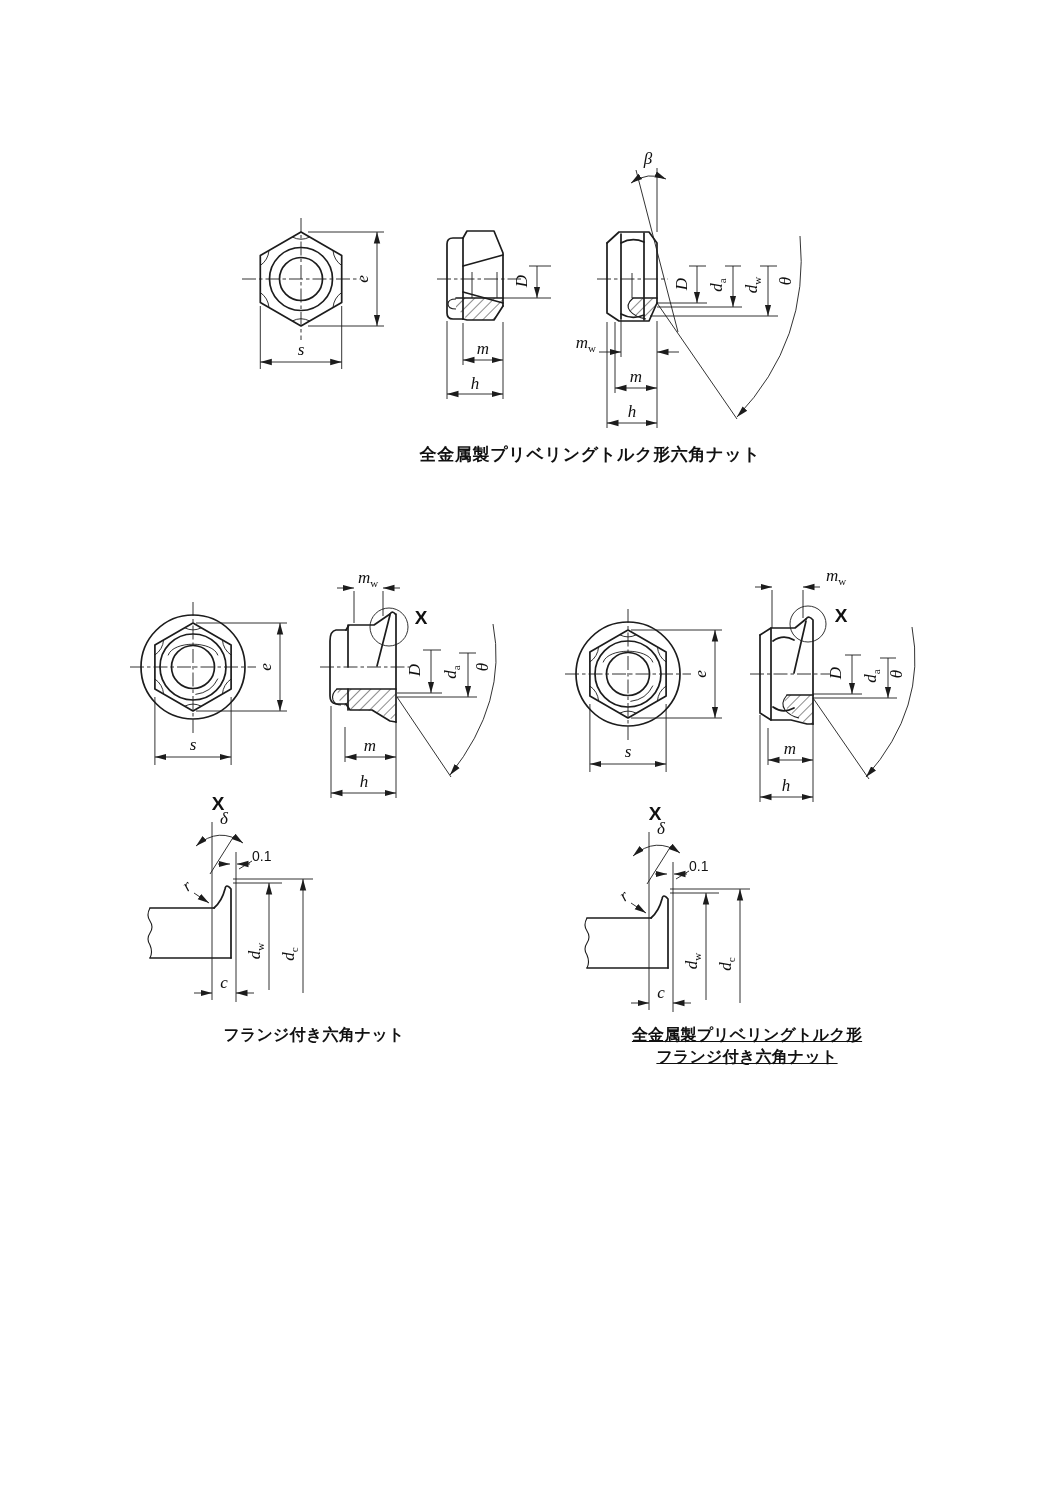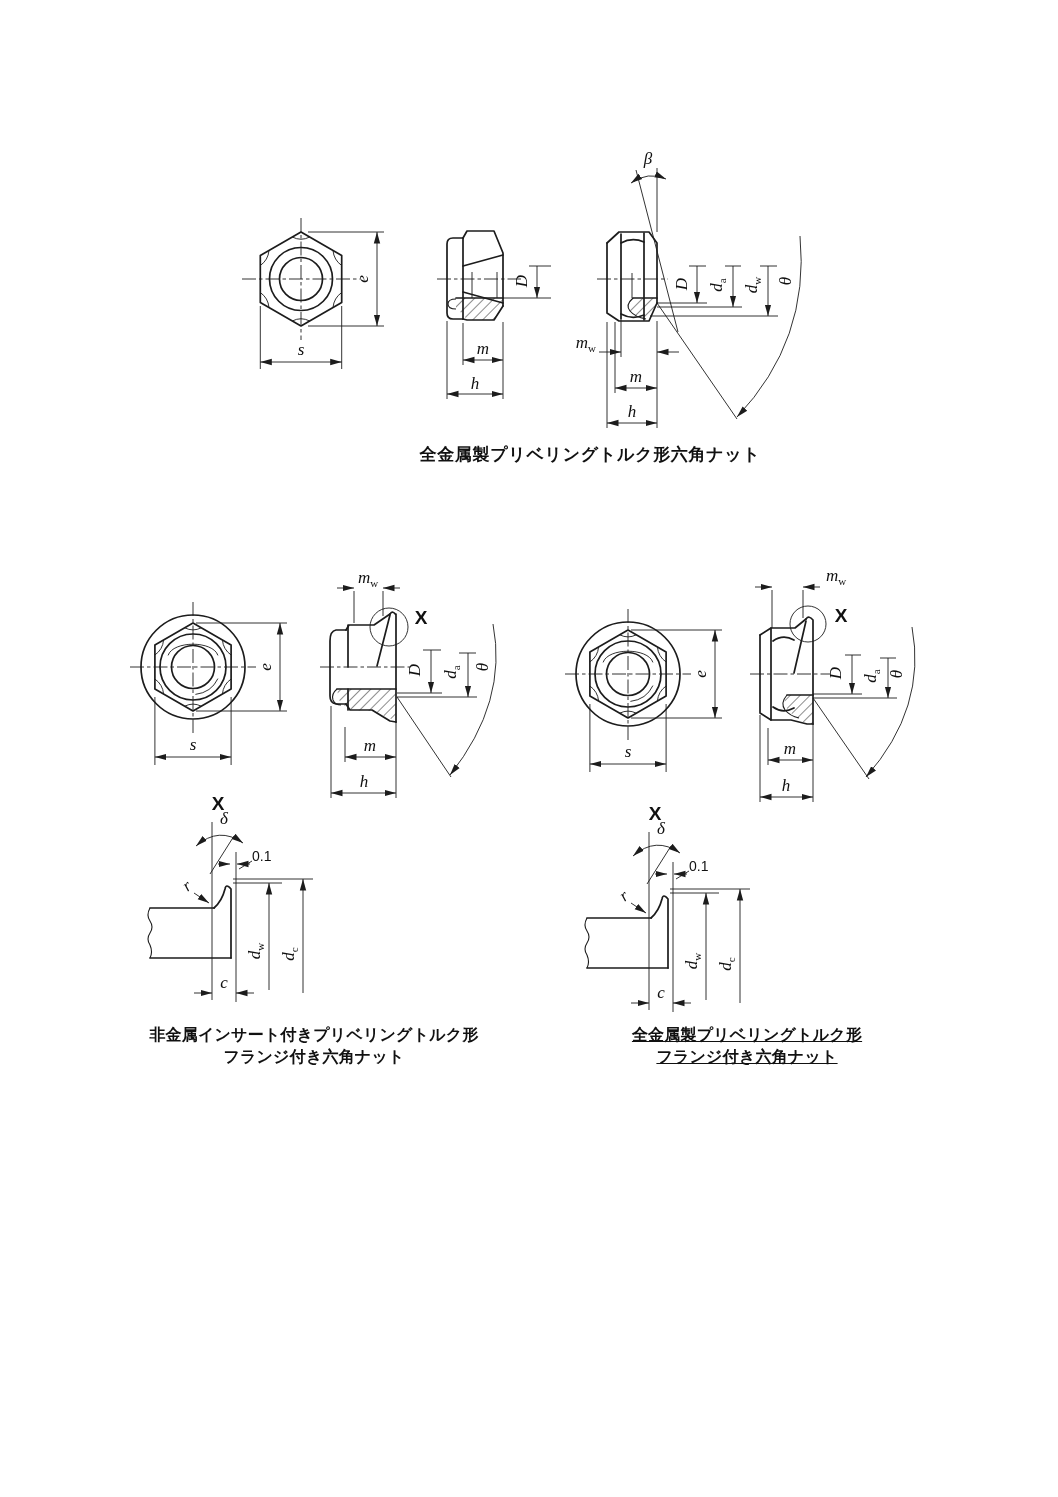--- a/index.html
+++ b/index.html
@@ -286,21 +286,20 @@
       <text class="it" x="786" y="791" text-anchor="middle">h</text>
     </g>
 
     <use href="#detailX" x="437" y="10"></use>
   </g>
 </svg>
 
 <div class="caption cap-top" style="left:551px;top:443px;margin-left:39px;">全金属製プリベリングトルク形六角ナット</div>
 
 <div class="caption cap-bot" style="left:314px;top:1024px;">
-  <div>非金属インサート付きプリベリングトルク形</div>
   <div>フランジ付き六角ナット</div>
 </div>
 
 <div class="caption cap-bot" style="left:747px;top:1024px;text-decoration:underline;">
   <div>全金属製プリベリングトルク形</div>
   <div>フランジ付き六角ナット</div>
 </div>
 
 </div>
 

